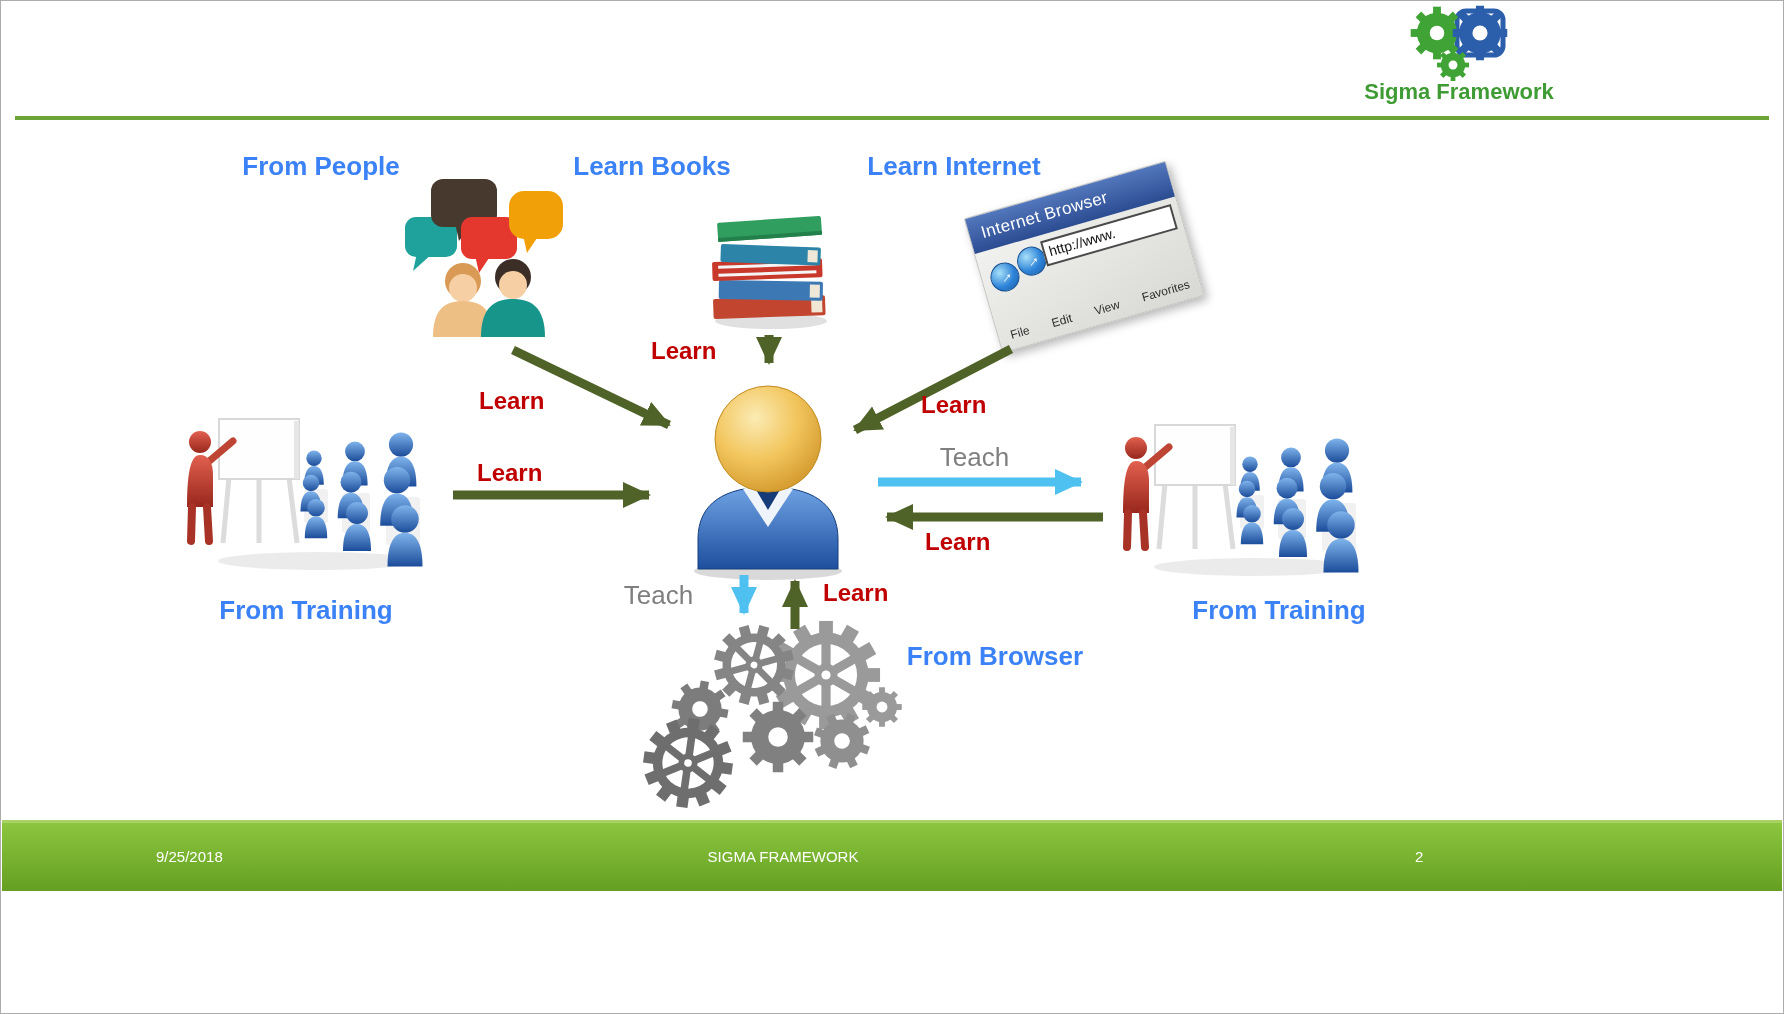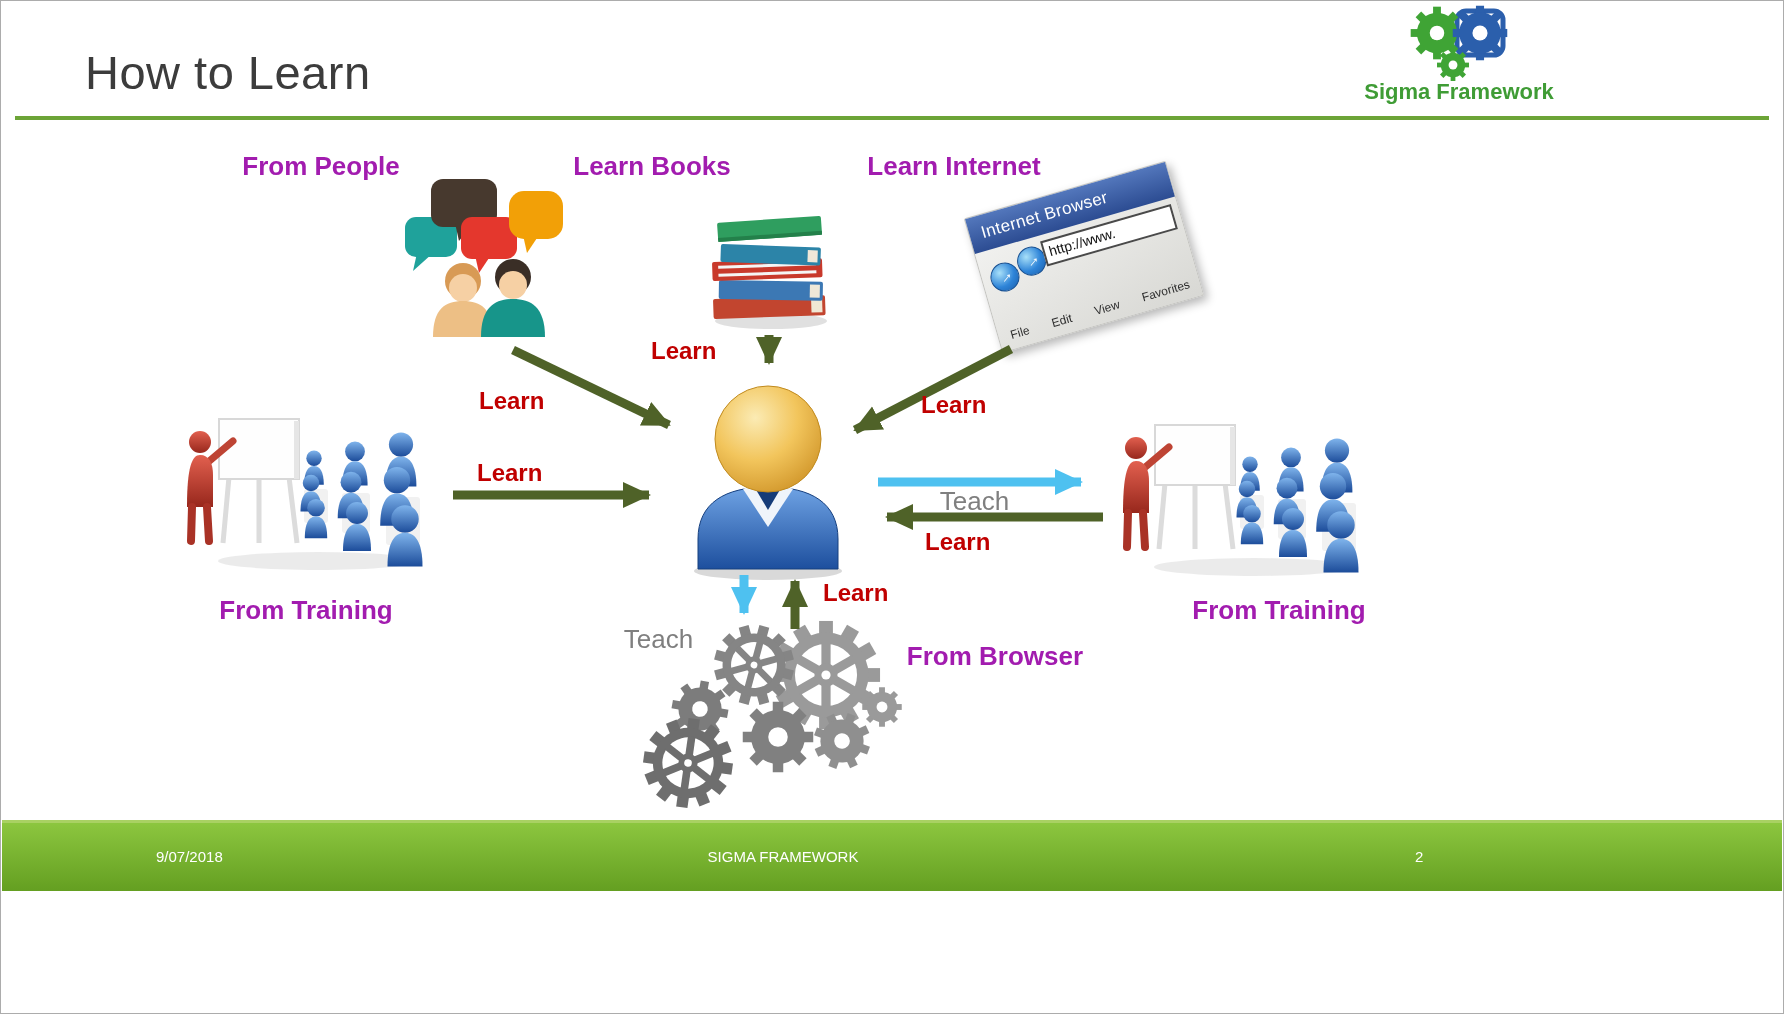--- a/index.html
+++ b/index.html
@@ -5,23 +5,23 @@
   html,body{margin:0;padding:0;background:#ffffff;}
   .slide{
     position:relative;width:1784px;height:1014px;background:#ffffff;
     border:1px solid #ACACAC;box-sizing:border-box;overflow:hidden;
     font-family:"Liberation Sans", sans-serif;
   }
   .abs{position:absolute;}
   .page-title{left:84px;top:44px;font-size:47px;color:#3C3C3C;letter-spacing:.5px;z-index:5;}
   .title-rule{left:14px;right:14px;top:115px;height:4px;background:#6CA437;z-index:5;}
   .brand-text{left:1358px;top:78px;width:200px;text-align:center;font-size:22px;font-weight:bold;color:#3F9C35;z-index:5;}
-  .src-label{font-size:26px;font-weight:bold;color:#a21caf;text-align:center;z-index:6;}
+  .src-label{font-size:26px;font-weight:bold;color:#3b82f6;text-align:center;z-index:6;}
   .learn-label{font-size:24px;font-weight:bold;color:#C00000;text-align:left;width:115px;z-index:6;}
-  .neutral-label{font-size:26px;color:#7F7F7F;text-align:center;width:115px;z-index:6;margin-top:44px;}
+  .neutral-label{font-size:26px;color:#7F7F7F;text-align:center;width:115px;z-index:6;}
   .graphic{z-index:3;}
   .arrow-layer{left:0;top:0;width:1784px;height:1014px;z-index:4;pointer-events:none;}
   
   .browser-card{
     left:978px;top:186px;width:208px;height:138px;transform:rotate(-16deg);
     background:linear-gradient(160deg,#F6F6F4,#D8D8D4);
     border:1px solid #C3C3BF;border-radius:2px;
     box-shadow:3px 5px 10px rgba(0,0,0,.28);z-index:3;
   }
   .bc-header{height:36px;background:linear-gradient(180deg,#5377BC,#2C4C92);color:#fff;
@@ -123,21 +123,20 @@
           <use href="#fig" transform="translate(168,92) scale(0.95)"></use>
           <use href="#fig" transform="translate(174,124) scale(1.0)"></use>
           <use href="#fig" transform="translate(218,58) scale(1.1)"></use>
           <use href="#fig" transform="translate(214,96) scale(1.2)"></use>
           <use href="#fig" transform="translate(222,136) scale(1.25)"></use>
         </g>
       </g>
     </defs>
   </svg>
 
-  <div class="abs page-title">How to Learn</div>
   <div class="abs title-rule"></div>
 
   <svg class="abs graphic" style="left:1402px;top:4px" width="112" height="76">
     <rect x="54" y="6" width="46" height="44" rx="9" fill="#FFFFFF" stroke="#2B5FAC" stroke-width="5"></rect>
     <use href="#gear" fill="#3FA435" transform="translate(34,28) scale(0.56)"></use>
     <use href="#gear" fill="#2B5FAC" transform="translate(77,28) scale(0.58)"></use>
     <use href="#gear" fill="#3FA435" transform="translate(50,60) scale(0.34)"></use>
   </svg>
   <div class="abs brand-text">Sigma Framework</div>
 
@@ -249,17 +248,17 @@
   <div class="abs learn-label" style="left:650px;top:336px">Learn</div>
   <div class="abs learn-label" style="left:920px;top:390px">Learn</div>
   <div class="abs learn-label" style="left:476px;top:458px">Learn</div>
   <div class="abs neutral-label" style="left:916px;top:441px">Teach</div>
   <div class="abs learn-label" style="left:924px;top:527px">Learn</div>
   <div class="abs neutral-label" style="left:600px;top:579px">Teach</div>
   <div class="abs learn-label" style="left:822px;top:578px">Learn</div>
 
   <div class="abs footer-topline"></div>
   <div class="abs footer-bar"></div>
-  <div class="abs footer-text f-date">9/07/2018</div>
+  <div class="abs footer-text f-date">9/25/2018</div>
   <div class="abs footer-text f-center">SIGMA FRAMEWORK</div>
   <div class="abs footer-text f-page">2</div>
 
 </div>
 
 </body></html>

